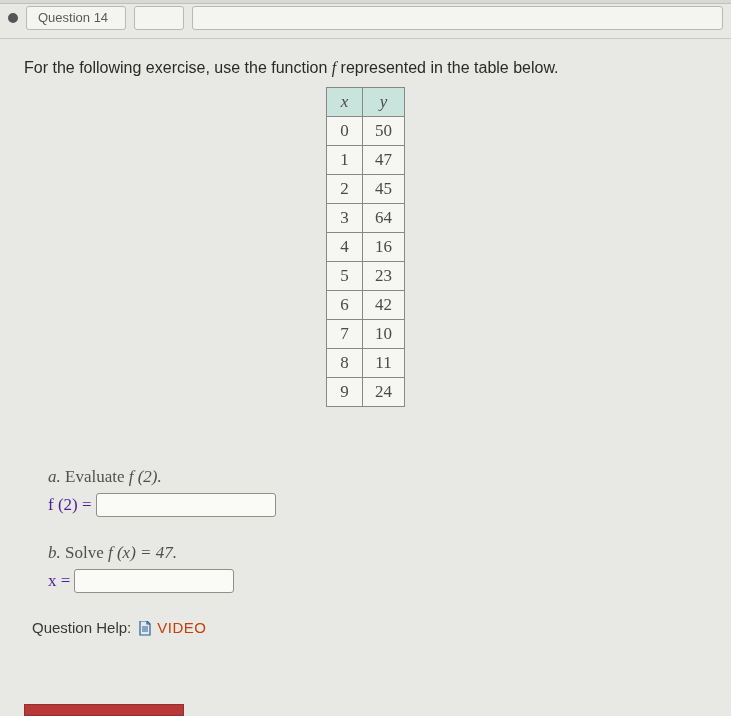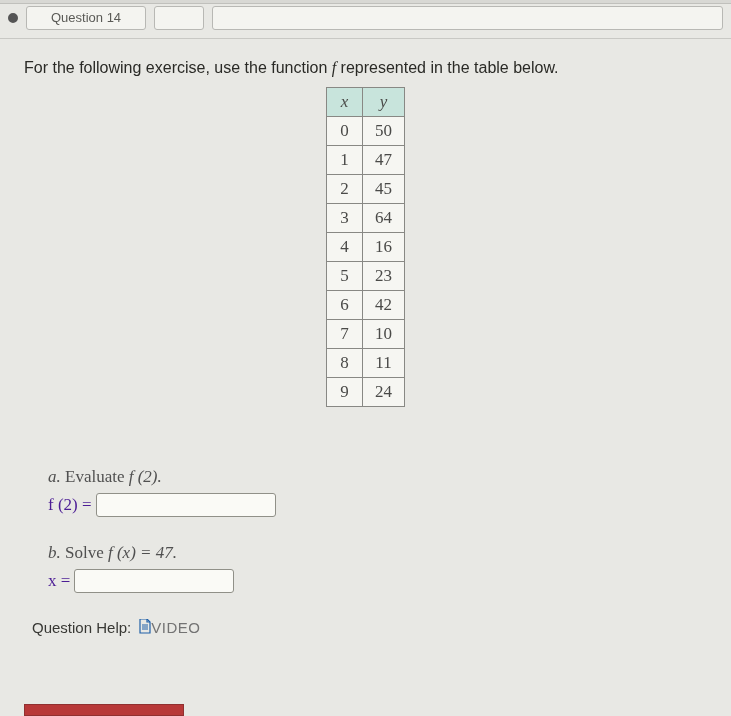--- a/index.html
+++ b/index.html
@@ -27,21 +27,21 @@
       width: 10px; height: 10px;
       border: 2px solid #555;
       border-radius: 50%;
       background: #555;
       flex-shrink: 0;
     }
     .header-box {
       background: #f4f4f0;
       border: 1px solid #b8b8b4;
       border-radius: 3px;
-      padding: 3px 24px;
+      padding: 3px 11px;
       font-size: 13px;
       color: #5a5a56;
       min-width: 100px;
       height: 24px;
     }
     .header-box.small { min-width: 50px; flex-grow: 0; }
     .header-box.grow { flex-grow: 1; }
     .content {
       padding: 20px 24px;
     }
@@ -111,25 +111,25 @@
       font-family: Arial, sans-serif;
       font-size: 15px;
       color: #383834;
       display: flex;
       align-items: center;
       gap: 8px;
       margin-top: 8px;
       margin-left: 8px;
     }
     .video-link {
-      color: #737373;
+      color: #c2410c;
       cursor: pointer;
       display: inline-flex;
-      align-items: flex-start;
-      gap: 0;
+      align-items: flex-end;
+      gap: 6px;
       letter-spacing: 0.5px;
     }
     .doc-icon {
       width: 12px; height: 15px;
       display: inline-block;
     }
     .bottom-btn {
       position: absolute;
       left: 24px;
       bottom: 0;

